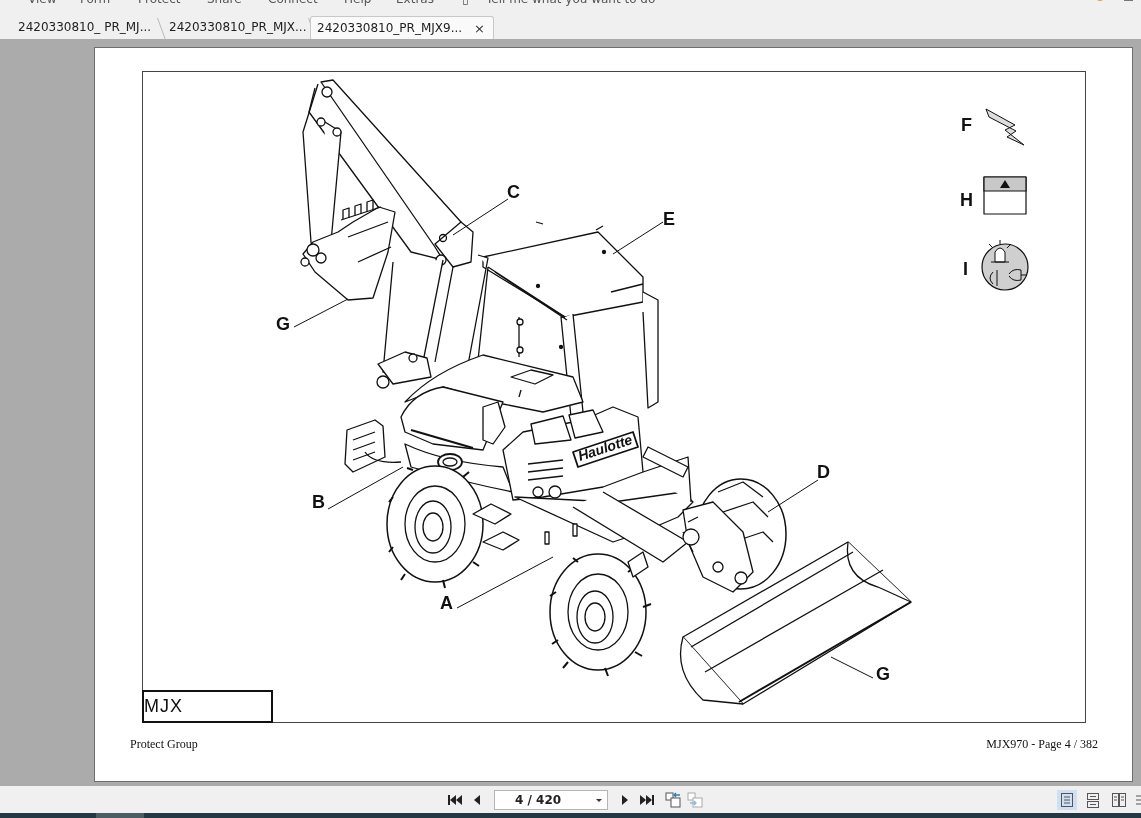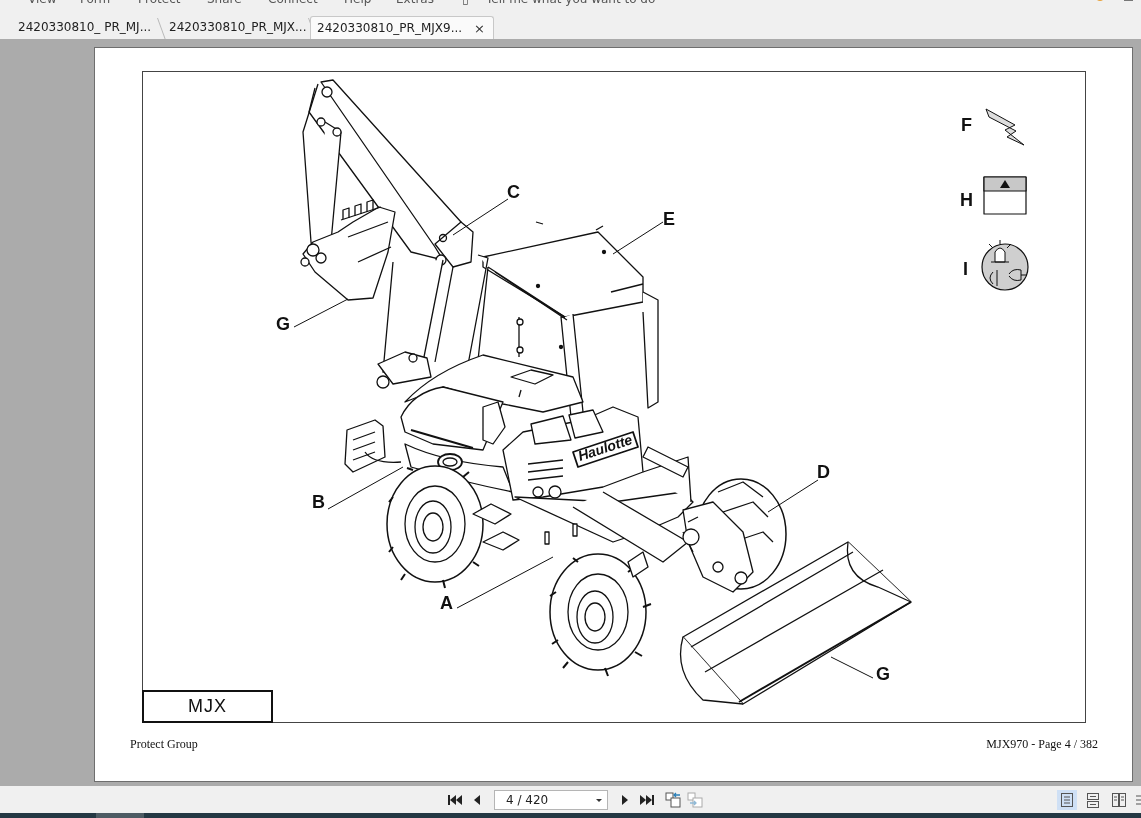--- a/index.html
+++ b/index.html
@@ -17,32 +17,32 @@
   .tabbar { position: absolute; left: 12px; top: 12px; width: 1141px; height: 27px; background: #f0f0f0; }
   .tab { position: absolute; top: 4px; height: 23px; font-size: 12px; color: #222; line-height: 23px; padding-left: 6px; white-space: nowrap; }
   .tab .sep { position: absolute; top: 2px; right: -4px; width: 1px; height: 22px; background: #b8b8b8; transform: skewX(20deg); }
   .tab.active { background: #fafafa; border: 1px solid #c8c8c8; border-bottom: none; border-radius: 3px 3px 0 0; }
   .tab .close { position: absolute; right: 8px; top: 0; font-size: 13px; color: #333; }
 
   
   .viewer { position: absolute; left: 0; top: 39px; width: 1141px; height: 747px; background: #ababab; }
   .page { position: absolute; left: 94px; top: 8px; width: 1039px; height: 735px; background: #fff; border: 1px solid #6e6e6e; }
   .frame { position: absolute; left: 47px; top: 23px; width: 944px; height: 652px; border: 1px solid #444; }
-  .mjx-box { position: absolute; left: -1px; bottom: -1px; width: 131px; height: 33px; border: 2px solid #111; background: #fff; font-family: "Liberation Sans", sans-serif; font-size: 18px; text-align: center; line-height: 29px; color: #111; letter-spacing: 1px; }
+  .mjx-box { position: absolute; left: -1px; bottom: -1px; width: 131px; height: 33px; border: 2px solid #111; background: #fff; font-family: "Liberation Sans", sans-serif; font-size: 18px; text-align: left; line-height: 29px; color: #111; letter-spacing: 1px; }
   .footer-left { position: absolute; left: 35px; top: 689px; font-family: "Liberation Serif", serif; font-size: 12px; color: #111; }
   .footer-right { position: absolute; right: 34px; top: 689px; font-family: "Liberation Serif", serif; font-size: 12px; color: #111; }
 
   .drawing { position: absolute; left: 0; top: 0; width: 944px; height: 652px; }
   .callout { position: absolute; font-family: "Liberation Sans", sans-serif; font-weight: bold; font-size: 18px; color: #111; }
 
   
   .bottombar { position: absolute; left: 0; top: 786px; width: 1141px; height: 27px; background: #f0f0f0; }
   .nav { position: absolute; left: 444px; top: 4px; display: flex; align-items: center; gap: 0; }
   .navbtn { width: 22px; height: 20px; display: flex; align-items: center; justify-content: center; cursor: pointer; }
-  .page-select { width: 114px; height: 20px; border: 1px solid #b5b5b5; background: #fff; font-size: 12px; line-height: 18px; padding-left: 11px; position: relative; margin: 0 6px; color: #222; font-family: "DejaVu Sans", sans-serif; }
+  .page-select { width: 114px; height: 20px; border: 1px solid #b5b5b5; background: #fff; font-size: 12px; line-height: 18px; padding-left: 20px; position: relative; margin: 0 6px; color: #222; font-family: "DejaVu Sans", sans-serif; font-weight: bold; }
   .page-select .caret { position: absolute; right: 5px; top: 8px; width: 0; height: 0; border-left: 3px solid transparent; border-right: 3px solid transparent; border-top: 3px solid #333; }
   .viewmodes { position: absolute; right: 0; top: 4px; display: flex; gap: 6px; }
   .vm { width: 20px; height: 20px; display: flex; align-items: center; justify-content: center; }
   .vm.active { background: #cfe0f5; }
   .taskbar { position: absolute; left: 0; top: 813px; width: 1141px; height: 5px; background: #243843; }
   .taskbar .hl { position: absolute; left: 96px; width: 48px; height: 5px; background: #4d5b63; }
 </style>
 </head>
 <body>
 

